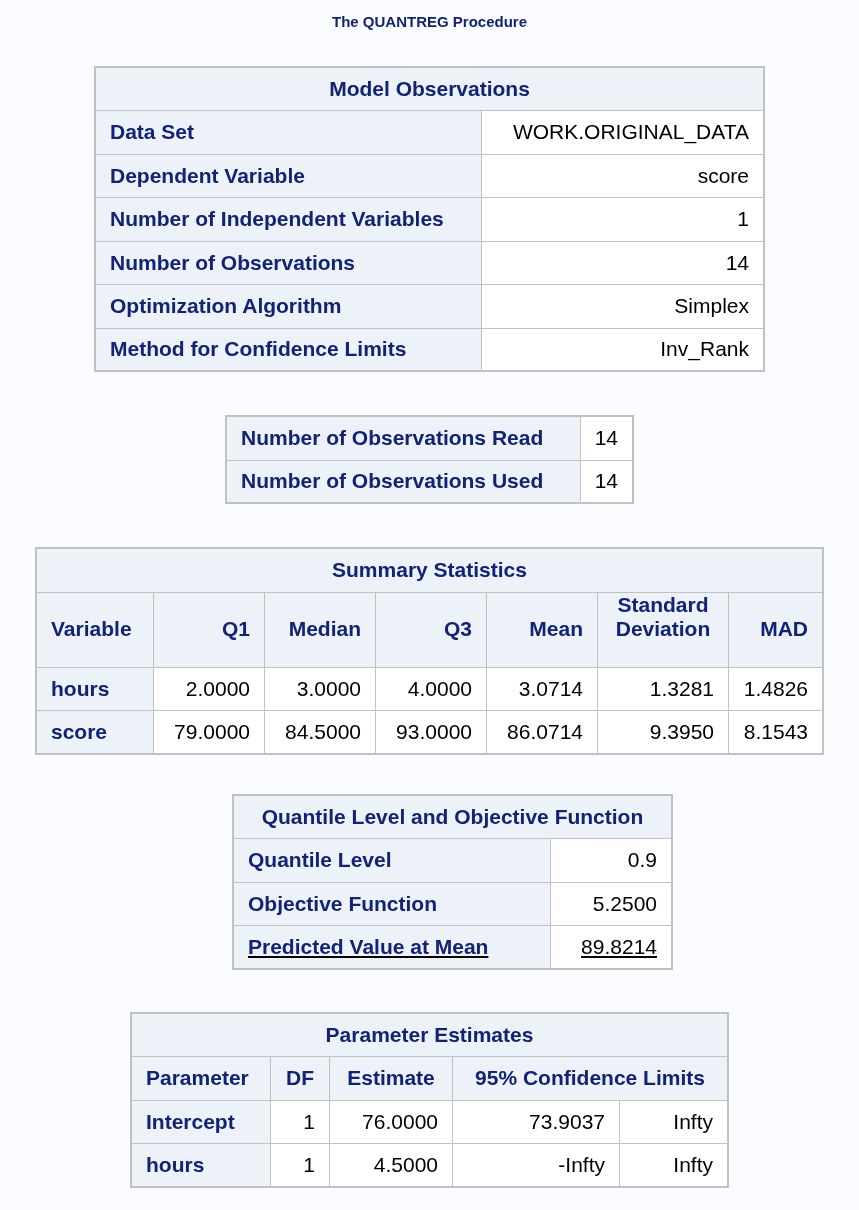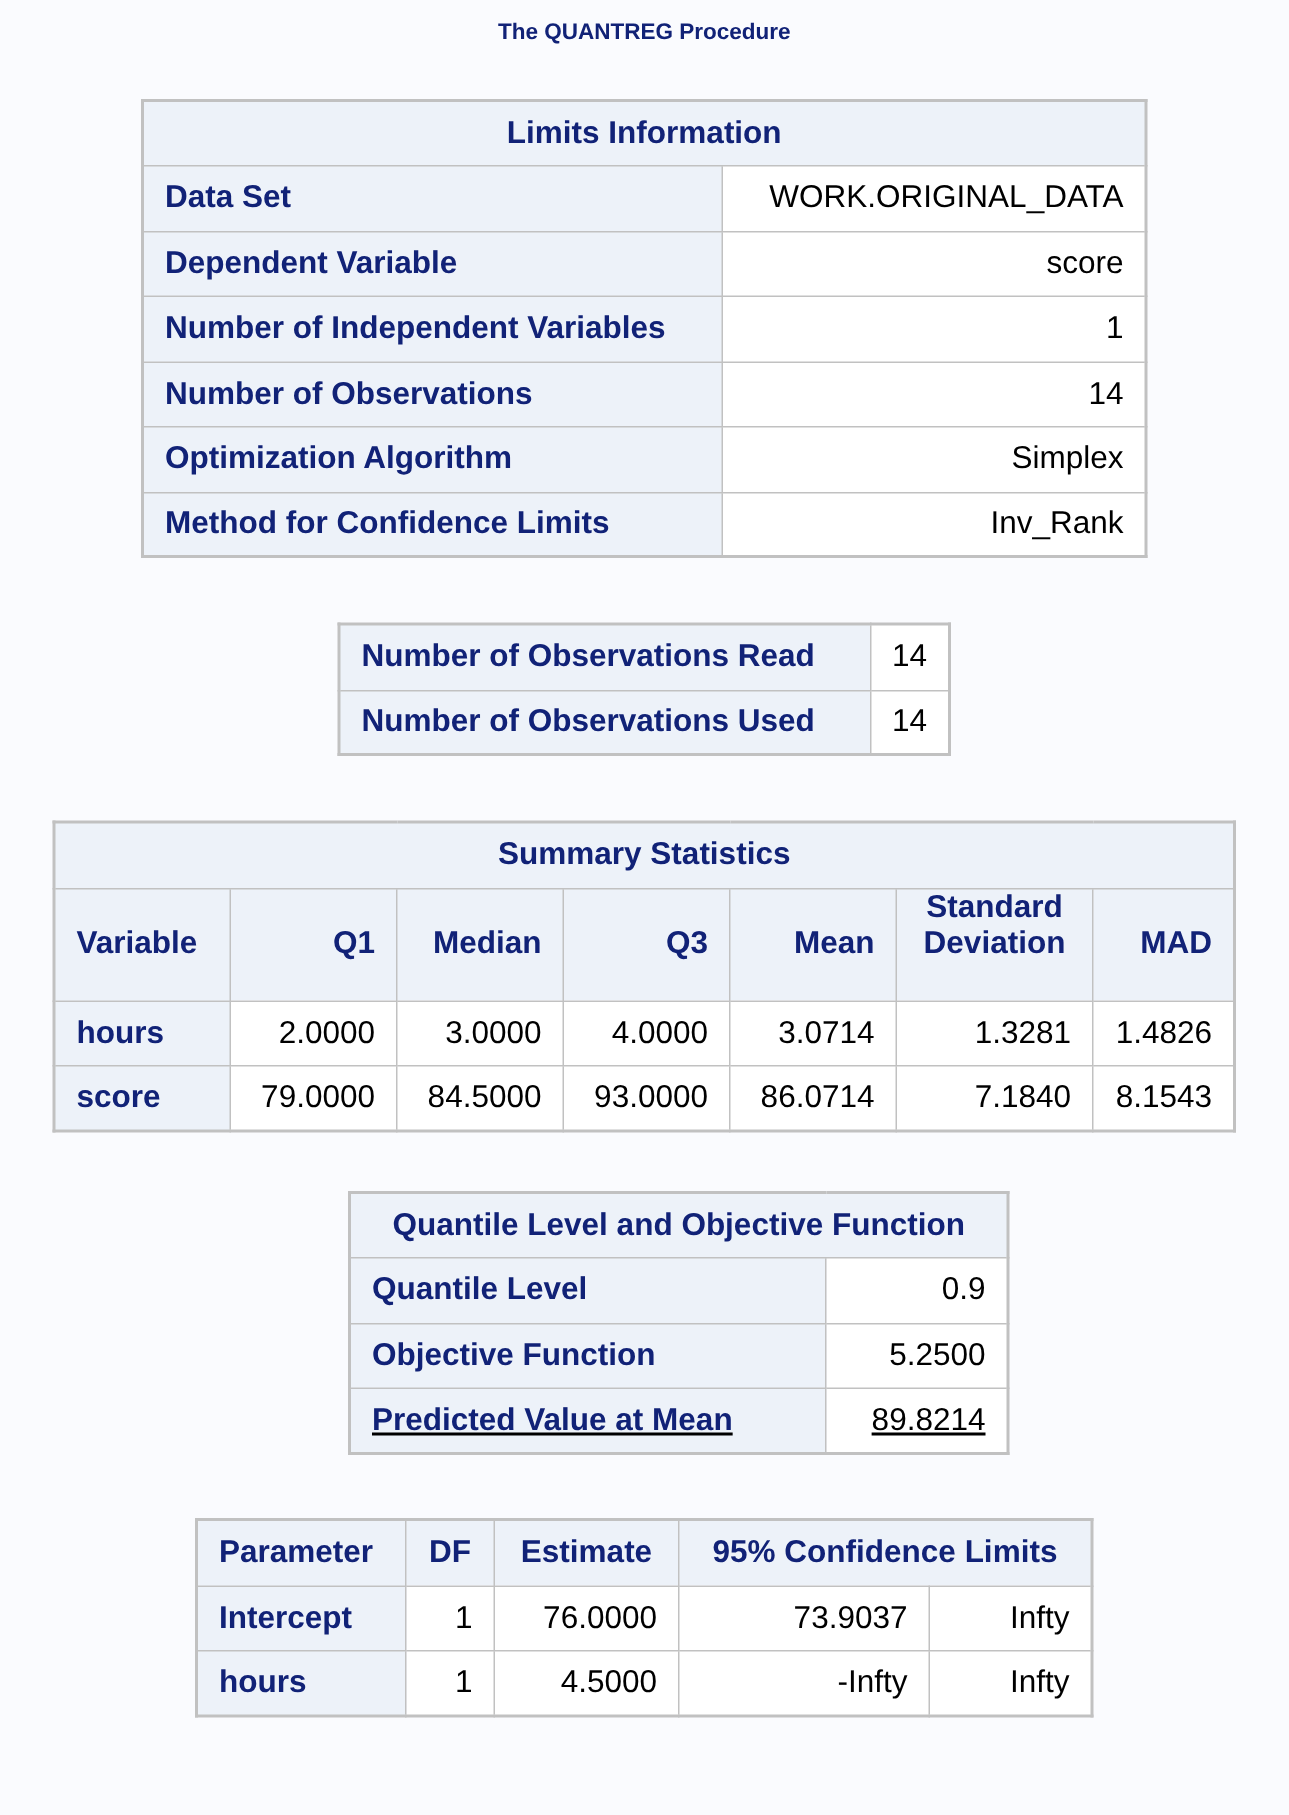--- a/index.html
+++ b/index.html
@@ -42,21 +42,21 @@
   }
 </style>
 </head>
 <body>
 
 <div class="proc-title">The QUANTREG Procedure</div>
 
 <table class="sas" style="left:94px; top:66px; width:671px;">
   <tbody>
       <tr style="height:43px;">
-        <th class="cap" colspan="2">Limits Information</th>
+        <th class="cap" colspan="2">Model Observations</th>
       </tr>
   <tr style="height:44px;margin-left:32px;">
         <th class="rowhdr" style="width:357px;">Data Set</th>
         <td>WORK.ORIGINAL_DATA</td>
       </tr>
   <tr style="height:43px;">
         <th class="rowhdr">Dependent Variable</th>
         <td>score</td>
       </tr>
   <tr style="height:44px;">
@@ -113,21 +113,21 @@
     <td>3.0714</td>
     <td>1.3281</td>
     <td>1.4826</td>
   </tr>
   <tr style="height:44px;">
     <th class="rowhdr">score</th>
     <td>79.0000</td>
     <td>84.5000</td>
     <td>93.0000</td>
     <td>86.0714</td>
-    <td>7.1840</td>
+    <td>9.3950</td>
     <td>8.1543</td>
   </tr>
 </tbody>
   </table>
 
 <table class="sas" style="left:209px; top:794px; width:441px;margin-left:23px;">
   <tbody>
       <tr style="height:43px;">
         <th class="cap" colspan="2">Quantile Level and Objective Function</th>
       </tr>
@@ -141,20 +141,23 @@
       </tr>
   <tr style="height:44px;text-decoration:underline;">
         <th class="rowhdr">Predicted Value at Mean</th>
         <td>89.8214</td>
       </tr>
 </tbody>
   </table>
 
 <table class="sas" style="left:130px; top:1012px; width:599px;">
   <tbody>
+      <tr style="height:43px;">
+        <th class="cap" colspan="5">Parameter Estimates</th>
+      </tr>
   <tr style="height:44px;">
     <th class="rowhdr" style="width:110px;">Parameter</th>
     <th class="cap" style="width:30px;">DF</th>
     <th class="cap" style="width:94px;">Estimate</th>
     <th class="cap" colspan="2">95% Confidence Limits</th>
   </tr>
   <tr style="height:43px;">
     <th class="rowhdr">Intercept</th>
     <td>1</td>
     <td>76.0000</td>

